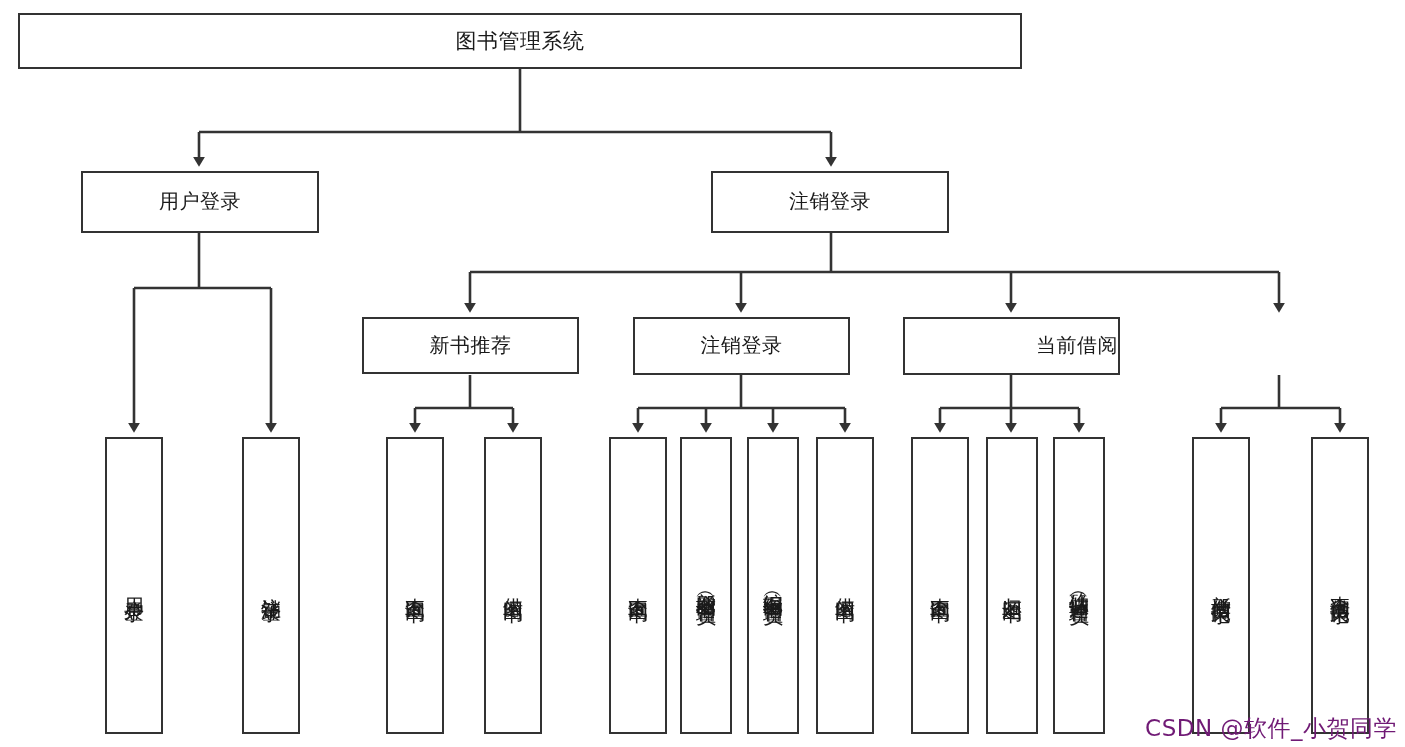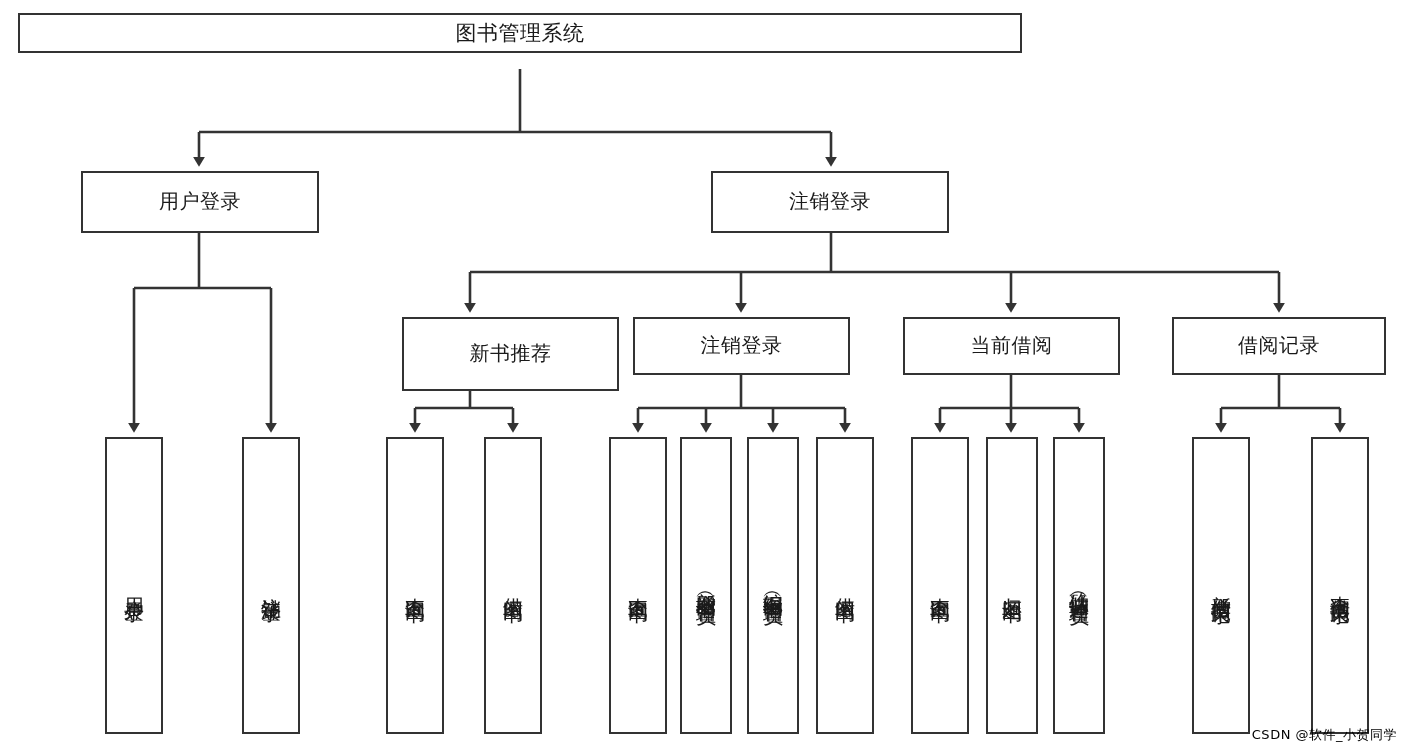--- a/index.html
+++ b/index.html
@@ -56,22 +56,22 @@
     text-orientation: upright;
     font-size: 20px;
     line-height: 1.05;
     letter-spacing: 2px;
     white-space: nowrap;
   }
   #watermark {
     position: absolute;
     right: 8px;
     bottom: 3px;
-    font-size: 13px;
-    color: #000000;
+    font-size: 23px;
+    color: #701a75;
     letter-spacing: 0.5px;
     z-index: 5;
     white-space: nowrap;
     font-family: "DejaVu Sans", "Liberation Sans", sans-serif;
   }
 </style>
 </head>
 <body>
 
 <div id="canvas">
@@ -122,42 +122,39 @@
       <path d="M1011,408 L1011,424" marker-end="url(#arw)"></path>
       <path d="M1079,408 L1079,424" marker-end="url(#arw)"></path>
 
       <path d="M1279,375 L1279,408"></path>
       <path d="M1221,408 L1340,408"></path>
       <path d="M1221,408 L1221,424" marker-end="url(#arw)"></path>
       <path d="M1340,408 L1340,424" marker-end="url(#arw)"></path>
     </g>
   </svg>
 
-  <div class="node lvl-root" style="left:18px;top:13px;width:1004px;height:40px;">
+  <div class="node lvl-root" style="left:18px;top:13px;width:1004px;height:56px;">
     <span class="lbl">图书管理系统</span>
   </div>
 
   <div class="node lvl-1" style="left:81px;top:171px;width:238px;height:62px;">
     <span class="lbl">用户登录</span>
   </div>
   <div class="node lvl-1" style="left:711px;top:171px;width:238px;height:62px;">
     <span class="lbl">注销登录</span>
   </div>
 
-  <div class="node lvl-2" style="left:362px;top:317px;width:217px;height:74px;margin-left:40px;">
+  <div class="node lvl-2" style="left:362px;top:317px;width:217px;height:57px;">
     <span class="lbl">新书推荐</span>
   </div>
   <div class="node lvl-2" style="left:633px;top:317px;width:217px;height:58px;">
     <span class="lbl">注销登录</span>
   </div>
-  <div class="node lvl-2" style="left:903px;top:317px;width:217px;height:58px;">
+  <div class="node lvl-2" style="left:903px;top:317px;width:217px;height:58px;justify-content:flex-end;">
     <span class="lbl">当前借阅</span>
-  </div>
-  <div class="node lvl-2" style="left:1172px;top:317px;width:214px;height:58px;">
-    <span class="lbl">借阅记录</span>
   </div>
 
   <div class="node leaf" style="left:105px;top:437px;width:58px;height:297px;">
     <span class="lbl">用户登录</span>
   </div>
   <div class="node leaf" style="left:242px;top:437px;width:58px;height:297px;">
     <span class="lbl">注销登录</span>
   </div>
 
   <div class="node leaf" style="left:386px;top:437px;width:58px;height:297px;">

